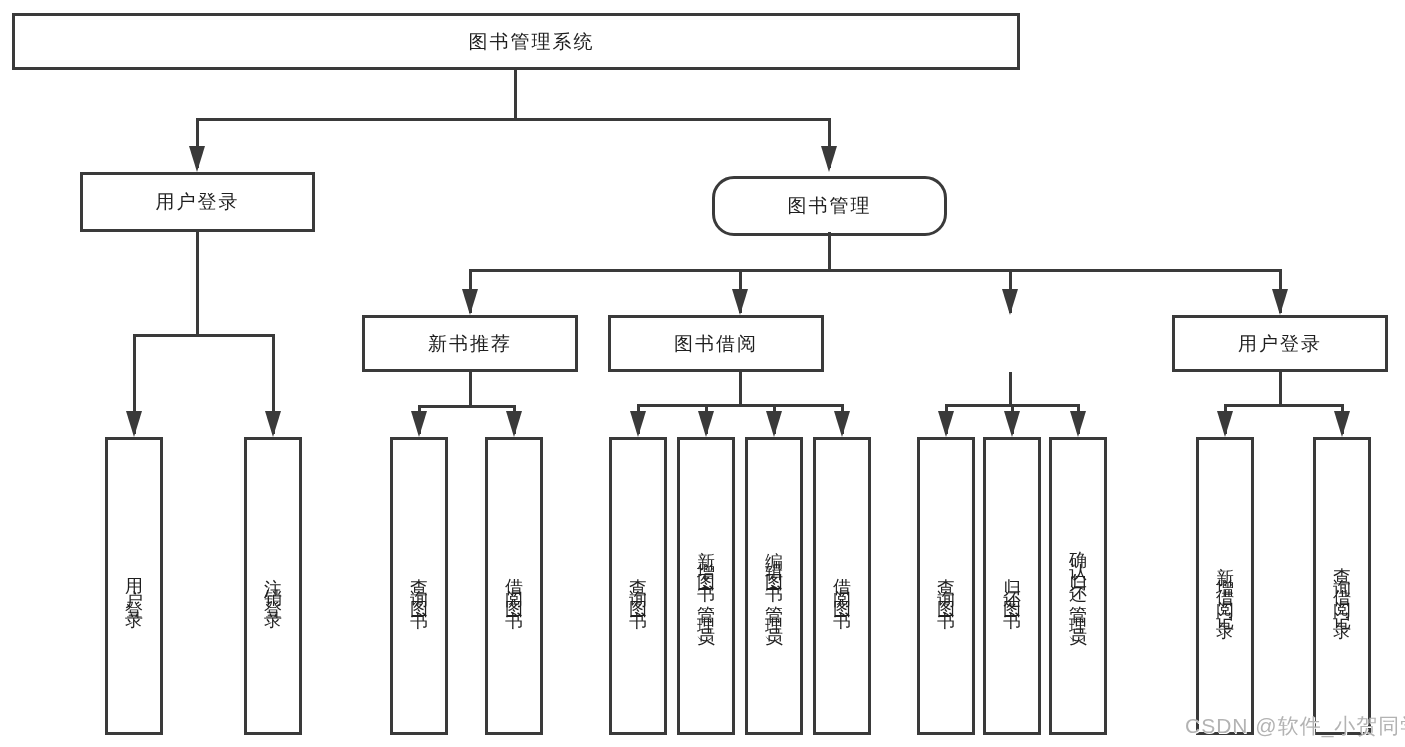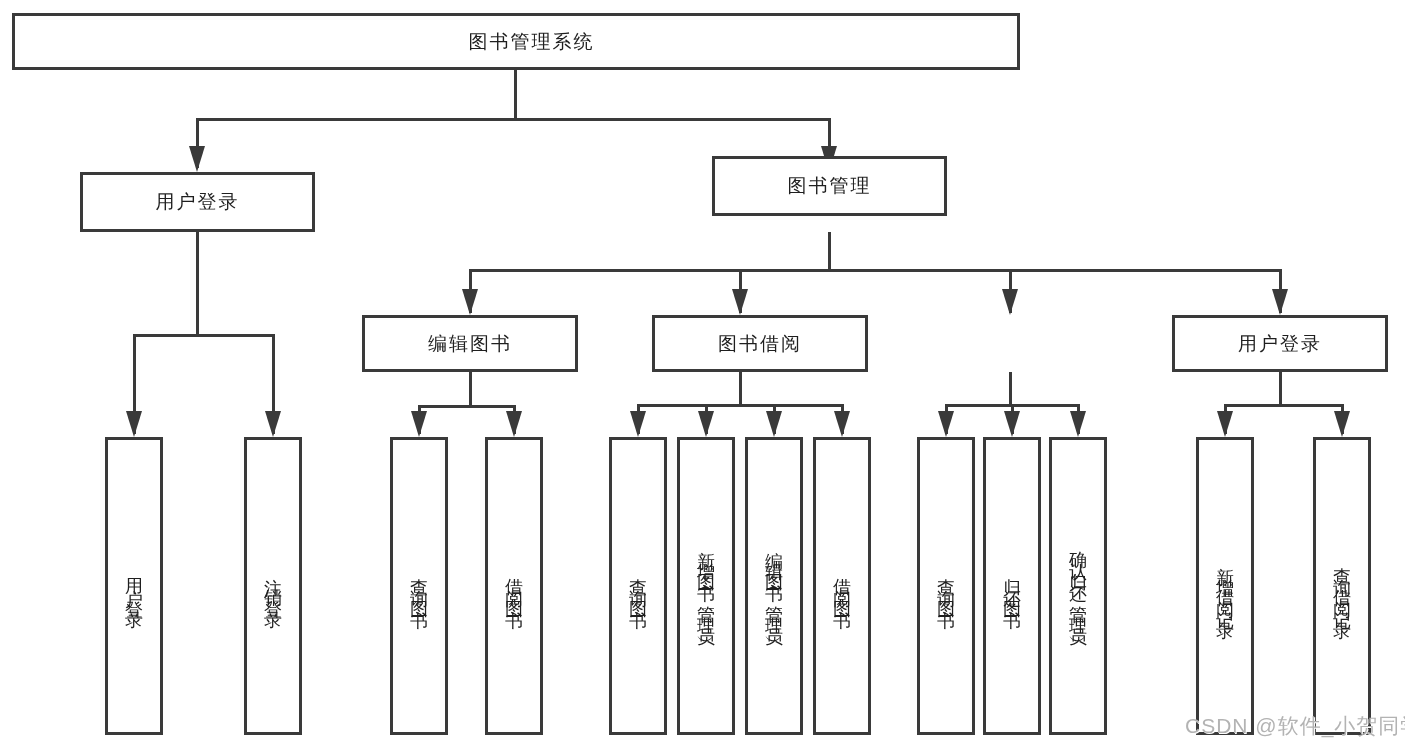--- a/index.html
+++ b/index.html
@@ -74,21 +74,21 @@
   <div class="line v" style="left:514px;top:70px;height:50px;"></div>
   <div class="line h" style="left:196px;top:118px;width:635px;"></div>
   <div class="line v" style="left:196px;top:118px;height:50px;"></div>
   <div class="arrow" style="left:189px;top:146px;"></div>
   <div class="line v" style="left:828px;top:118px;height:50px;"></div>
   <div class="arrow" style="left:821px;top:146px;"></div>
 
   <div class="box" style="left:80px;top:172px;width:235px;height:60px;">
     <span class="lbl">用户登录</span>
   </div>
-  <div class="box" style="left:712px;top:156px;width:235px;height:60px;">
+  <div class="box" style="left:712px;top:176px;width:235px;height:60px;border-radius:22px;">
     <span class="lbl">图书管理</span>
   </div>
 
   <div class="line v" style="left:196px;top:232px;height:105px;"></div>
   <div class="line h" style="left:133px;top:334px;width:142px;"></div>
   <div class="line v" style="left:133px;top:334px;height:100px;"></div>
   <div class="arrow" style="left:126px;top:411px;"></div>
   <div class="line v" style="left:272px;top:334px;height:100px;"></div>
   <div class="arrow" style="left:265px;top:411px;"></div>
 
@@ -97,23 +97,23 @@
   <div class="line v" style="left:469px;top:269px;height:44px;"></div>
   <div class="arrow" style="left:462px;top:289px;"></div>
   <div class="line v" style="left:739px;top:269px;height:44px;"></div>
   <div class="arrow" style="left:732px;top:289px;"></div>
   <div class="line v" style="left:1009px;top:269px;height:44px;"></div>
   <div class="arrow" style="left:1002px;top:289px;"></div>
   <div class="line v" style="left:1279px;top:269px;height:44px;"></div>
   <div class="arrow" style="left:1272px;top:289px;"></div>
 
   <div class="box" style="left:362px;top:315px;width:216px;height:57px;">
-    <span class="lbl">编辑图书</span>
+    <span class="lbl">新书推荐</span>
   </div>
-  <div class="box" style="left:652px;top:315px;width:216px;height:57px;">
+  <div class="box" style="left:608px;top:315px;width:216px;height:57px;">
     <span class="lbl">图书借阅</span>
   </div>
   <div class="box" style="left:1172px;top:315px;width:216px;height:57px;">
     <span class="lbl">用户登录</span>
   </div>
 
   <div class="line v" style="left:469px;top:372px;height:35px;"></div>
   <div class="line h" style="left:418px;top:405px;width:98px;"></div>
   <div class="line v" style="left:418px;top:405px;height:29px;"></div>
   <div class="arrow" style="left:411px;top:411px;"></div>

